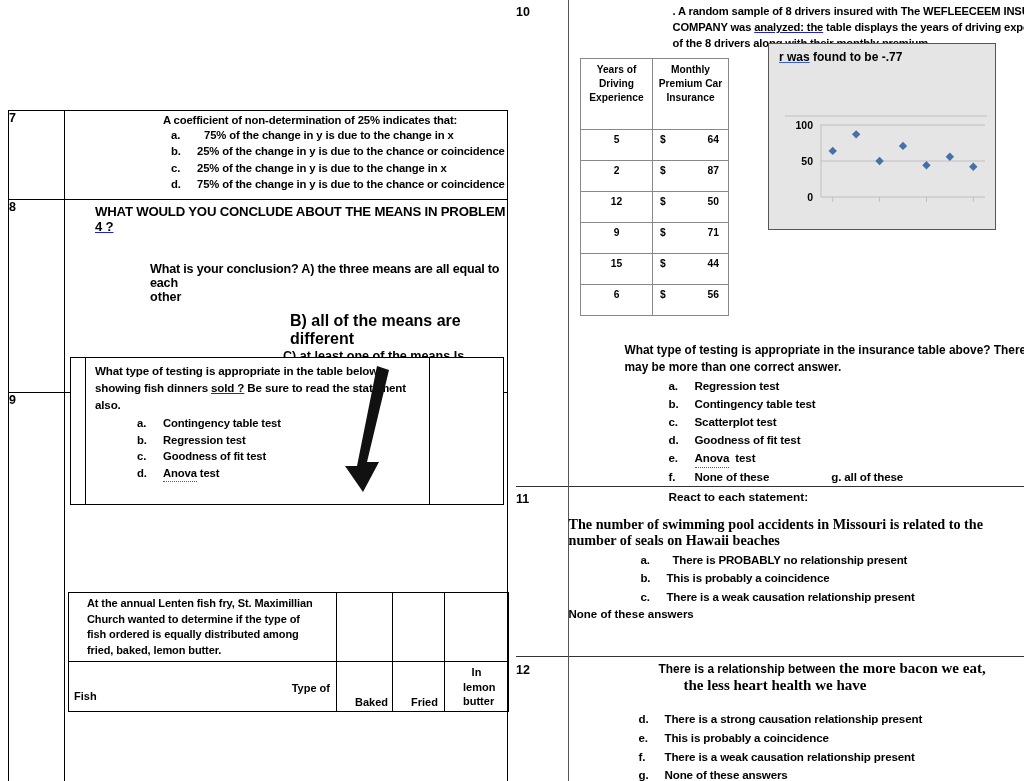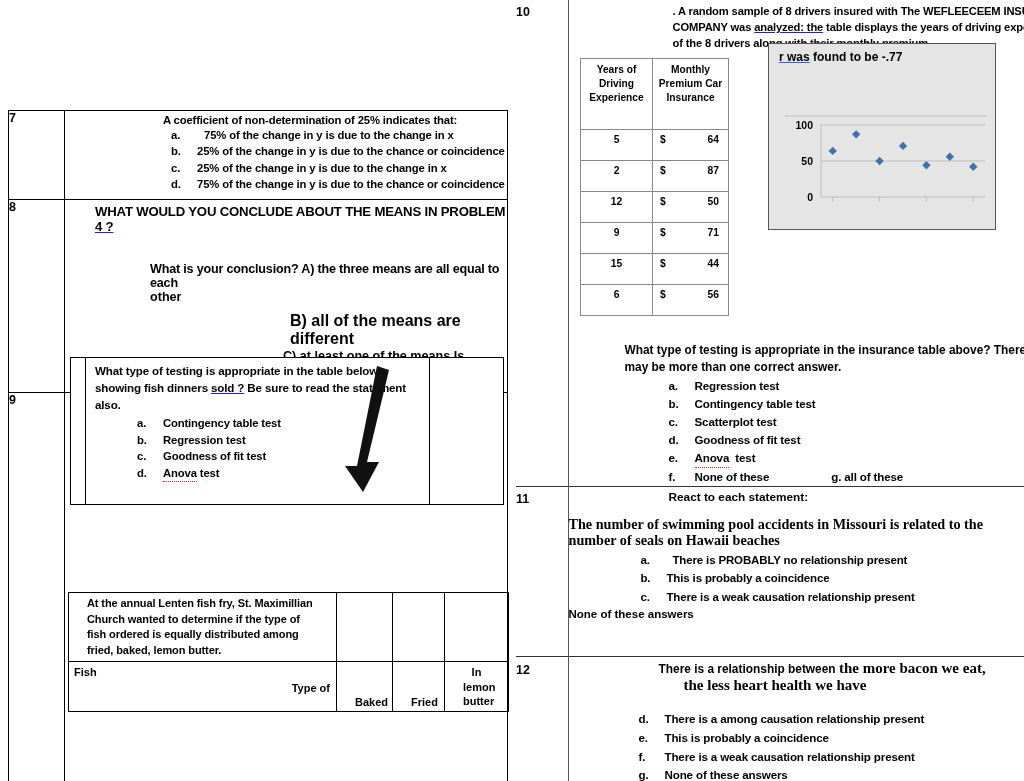--- a/index.html
+++ b/index.html
@@ -45,21 +45,21 @@
            line-height:1.45;letter-spacing:-0.15px;}
   .q9-list{margin:2px 0 0 42px;}
   .arrow-wrap{position:absolute;left:262px;top:6px;width:80px;height:132px;}
 
   
   .fishtbl{position:absolute;left:68px;top:592px;width:440px;border-collapse:collapse;table-layout:fixed;}
   .fishtbl td{border:1.4px solid #000;font-size:11px;font-weight:bold;padding:3px 18px;}
   .fishtbl .blurb{height:62px;vertical-align:top;line-height:1.42;letter-spacing:-0.1px;}
   .fishtbl .hdr-left{height:36px;vertical-align:top;position:relative;}
   .fishtbl .hdr-type{position:absolute;right:6px;top:20px;}
-  .fishtbl .hdr-fish{position:absolute;left:5px;top:4px;}
+  .fishtbl .hdr-fish{position:absolute;left:5px;top:28px;}
   .fishtbl .ctr{text-align:left;vertical-align:bottom;}
   .fishtbl .hdr-wrap{text-align:center;vertical-align:top;line-height:1.3;}
 
   
   #right-table{left:516px;top:0px;width:508px;}
   #right-table td{border:none;}
   #right-table .numcell{width:52px;border-right:1.3px solid #555;}
   #right-table tr+tr td{border-top:1.3px solid #333;}
 
   .q10-stem{font-size:11.2px;font-weight:bold;line-height:1.42;margin:4px 0 0 104px;
@@ -290,21 +290,21 @@
       <tr>
         <td class="numcell" style="padding-top:6px">12</td>
         <td class="bodycell" style="height:120px">
           <div class="q12-stmt">
             <span>There is a relationship between </span><span class="q12-serif">the more bacon we eat,</span>
           </div>
           <div class="q12-stmt q12-line2 q12-serif">the less heart health we have</div>
           <div class="opt-list q12-list">
             <div class="opt-row">
               <span class="lab">d.</span>
-              <span>There is a among causation relationship present</span>
+              <span>There is a strong causation relationship present</span>
             </div>
             <div class="opt-row">
               <span class="lab">e.</span>
               <span>This is probably a coincidence</span>
             </div>
             <div class="opt-row">
               <span class="lab">f.</span>
               <span>There is a weak causation relationship present</span>
             </div>
             <div class="opt-row">

